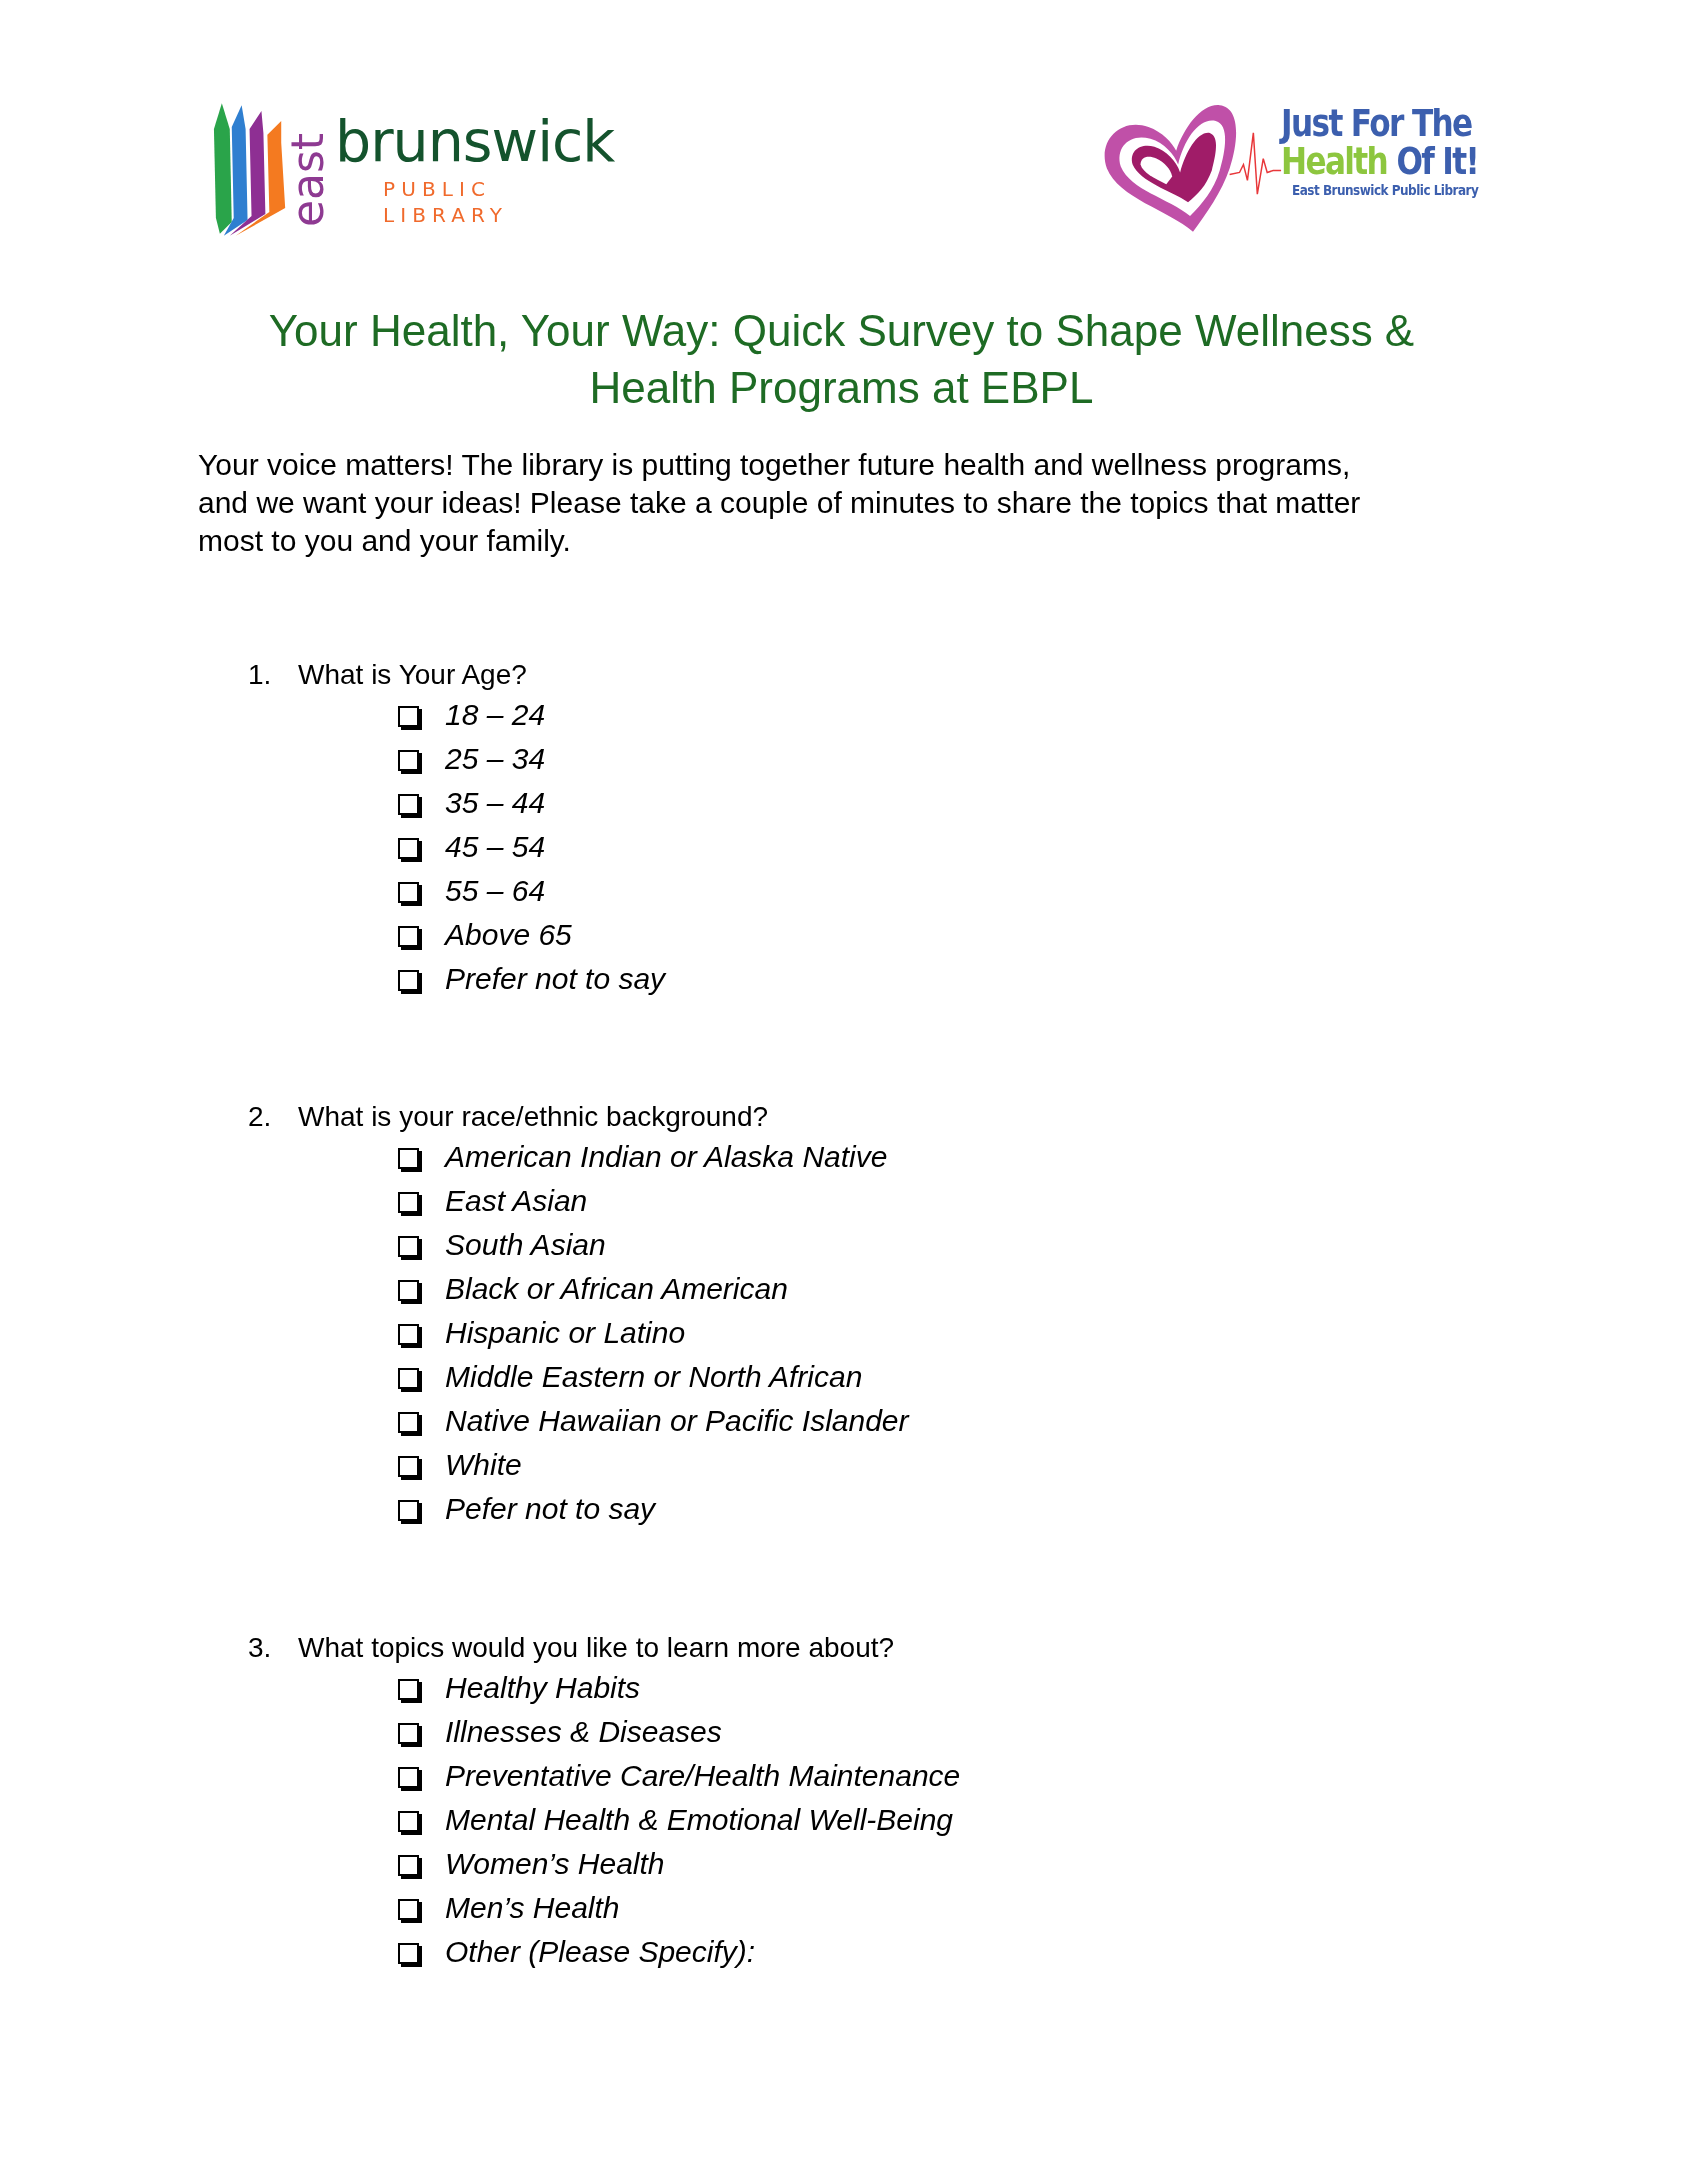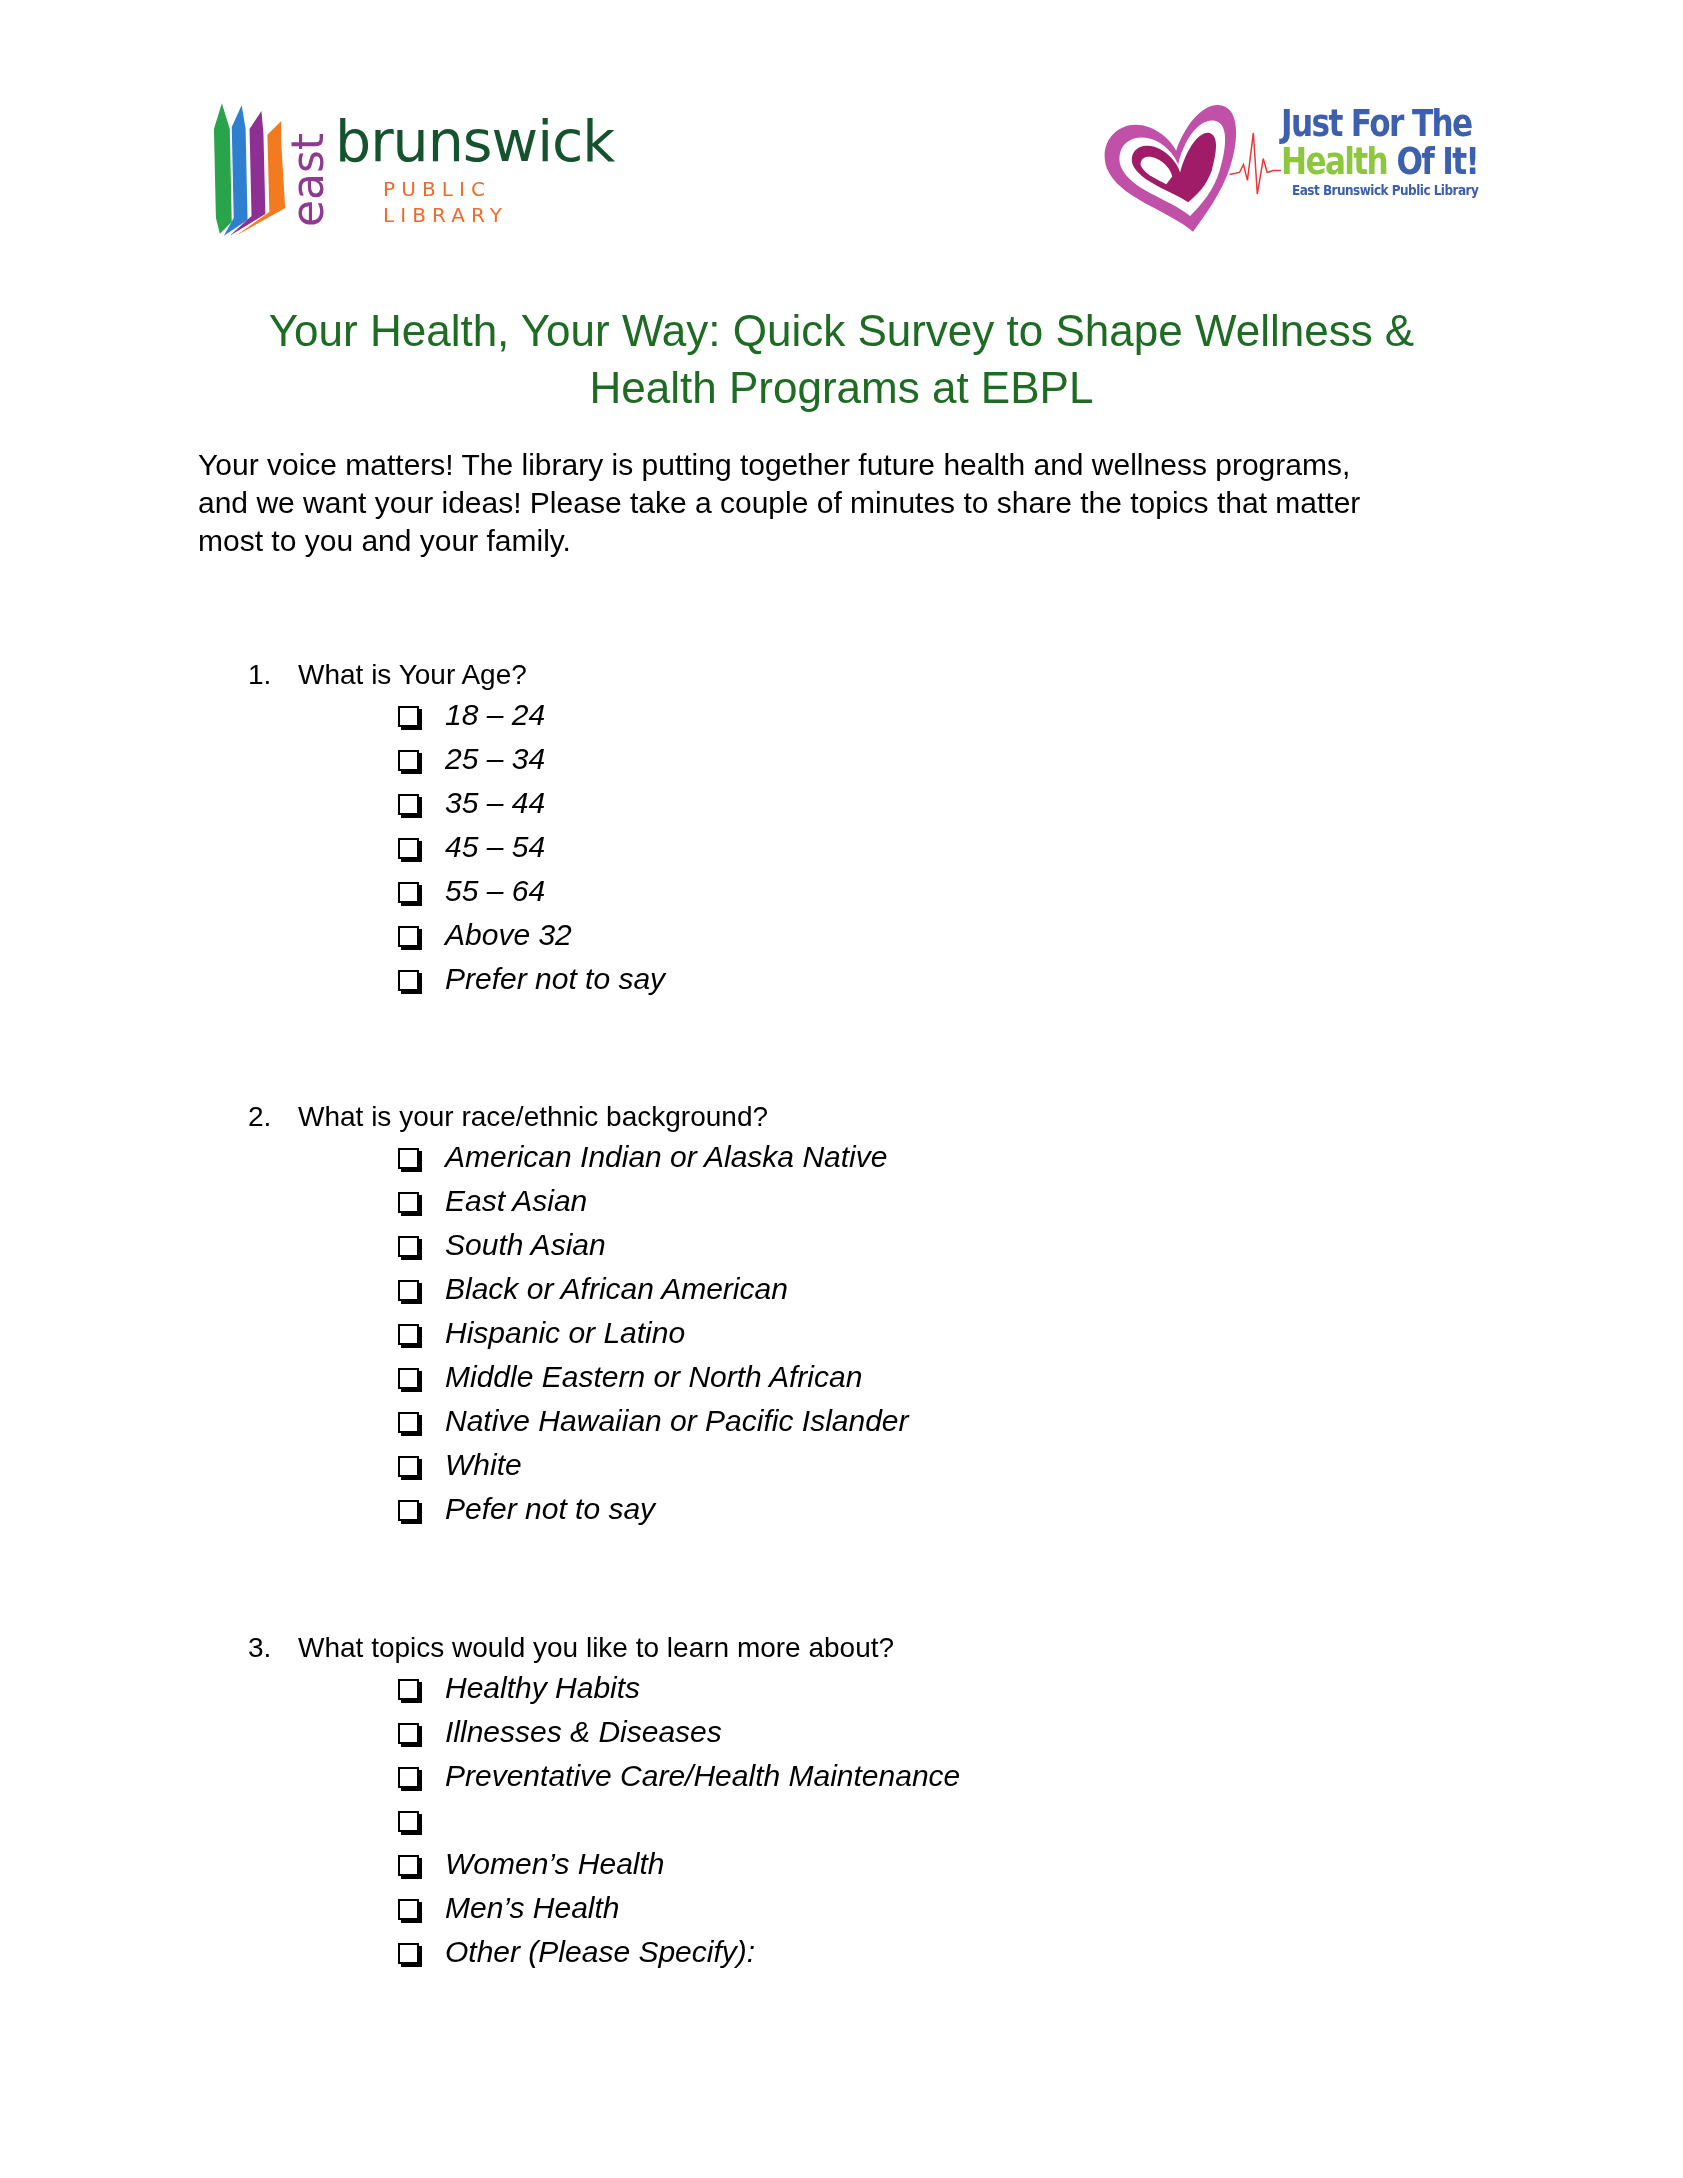--- a/index.html
+++ b/index.html
@@ -110,21 +110,21 @@
     <li class="option">
         <span class="checkbox"></span>
         <span>45 – 54</span>
       </li>
     <li class="option">
         <span class="checkbox"></span>
         <span>55 – 64</span>
       </li>
     <li class="option">
         <span class="checkbox"></span>
-        <span>Above 32</span>
+        <span>Above 65</span>
       </li>
     <li class="option">
         <span class="checkbox"></span>
         <span>Prefer not to say</span>
       </li>
   </ul>
 </div>
 
 <div class="question" style="top:1099px">
   <div class="q-head" style="top:0">
@@ -182,20 +182,21 @@
     <li class="option">
         <span class="checkbox"></span>
         <span>Illnesses &amp; Diseases</span>
       </li>
     <li class="option">
         <span class="checkbox"></span>
         <span>Preventative Care/Health Maintenance</span>
       </li>
     <li class="option">
         <span class="checkbox"></span>
+        <span>Mental Health &amp; Emotional Well-Being</span>
       </li>
     <li class="option">
         <span class="checkbox"></span>
         <span>Women’s Health</span>
       </li>
     <li class="option">
         <span class="checkbox"></span>
         <span>Men’s Health</span>
       </li>
     <li class="option">

